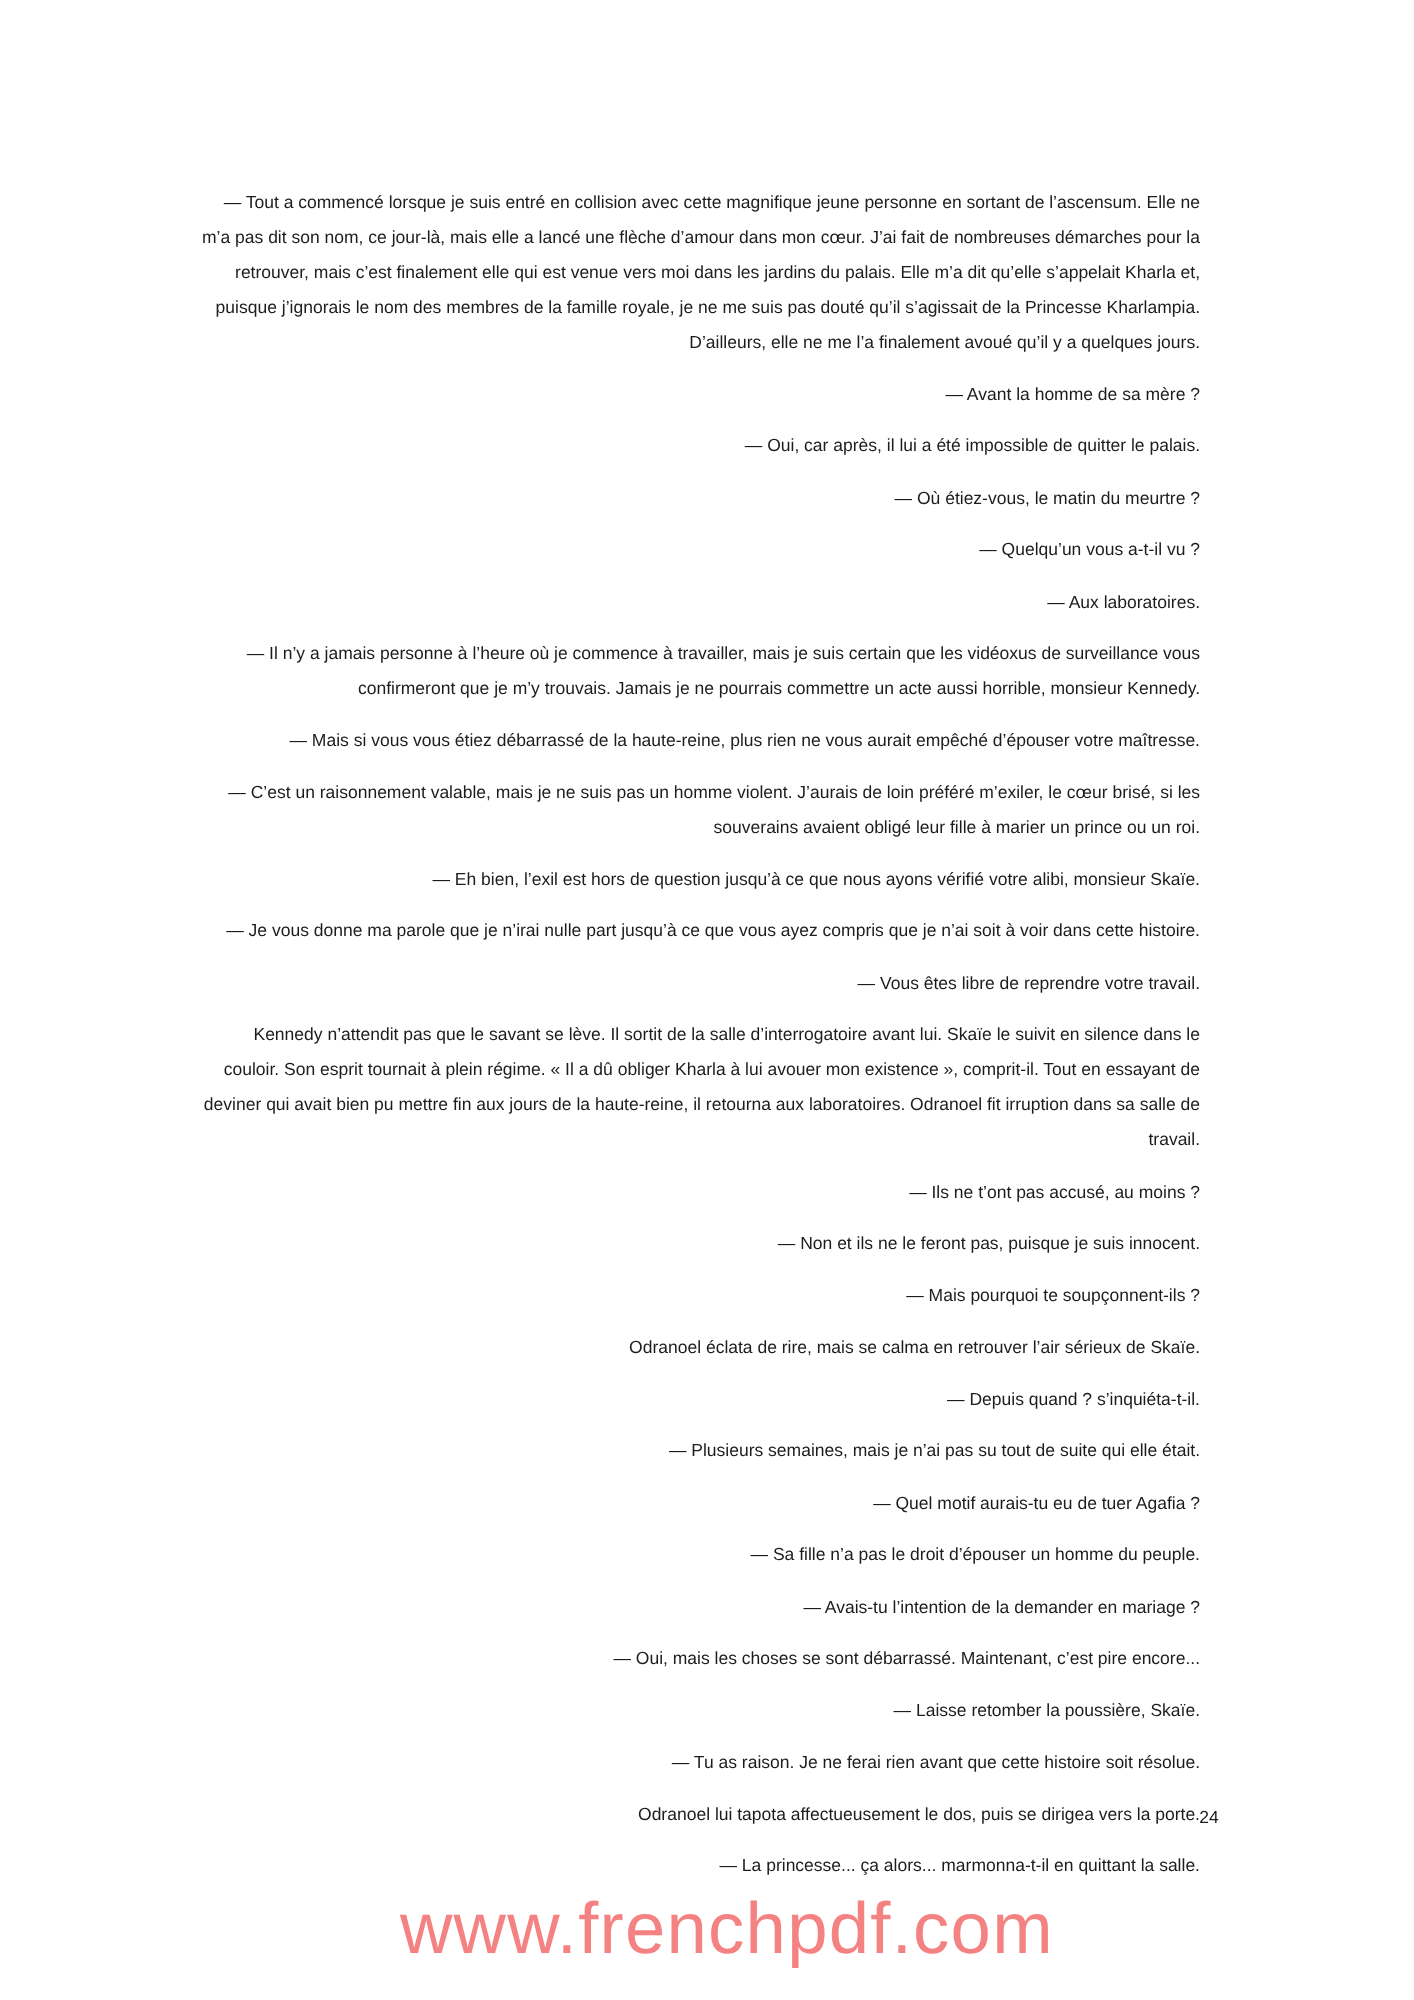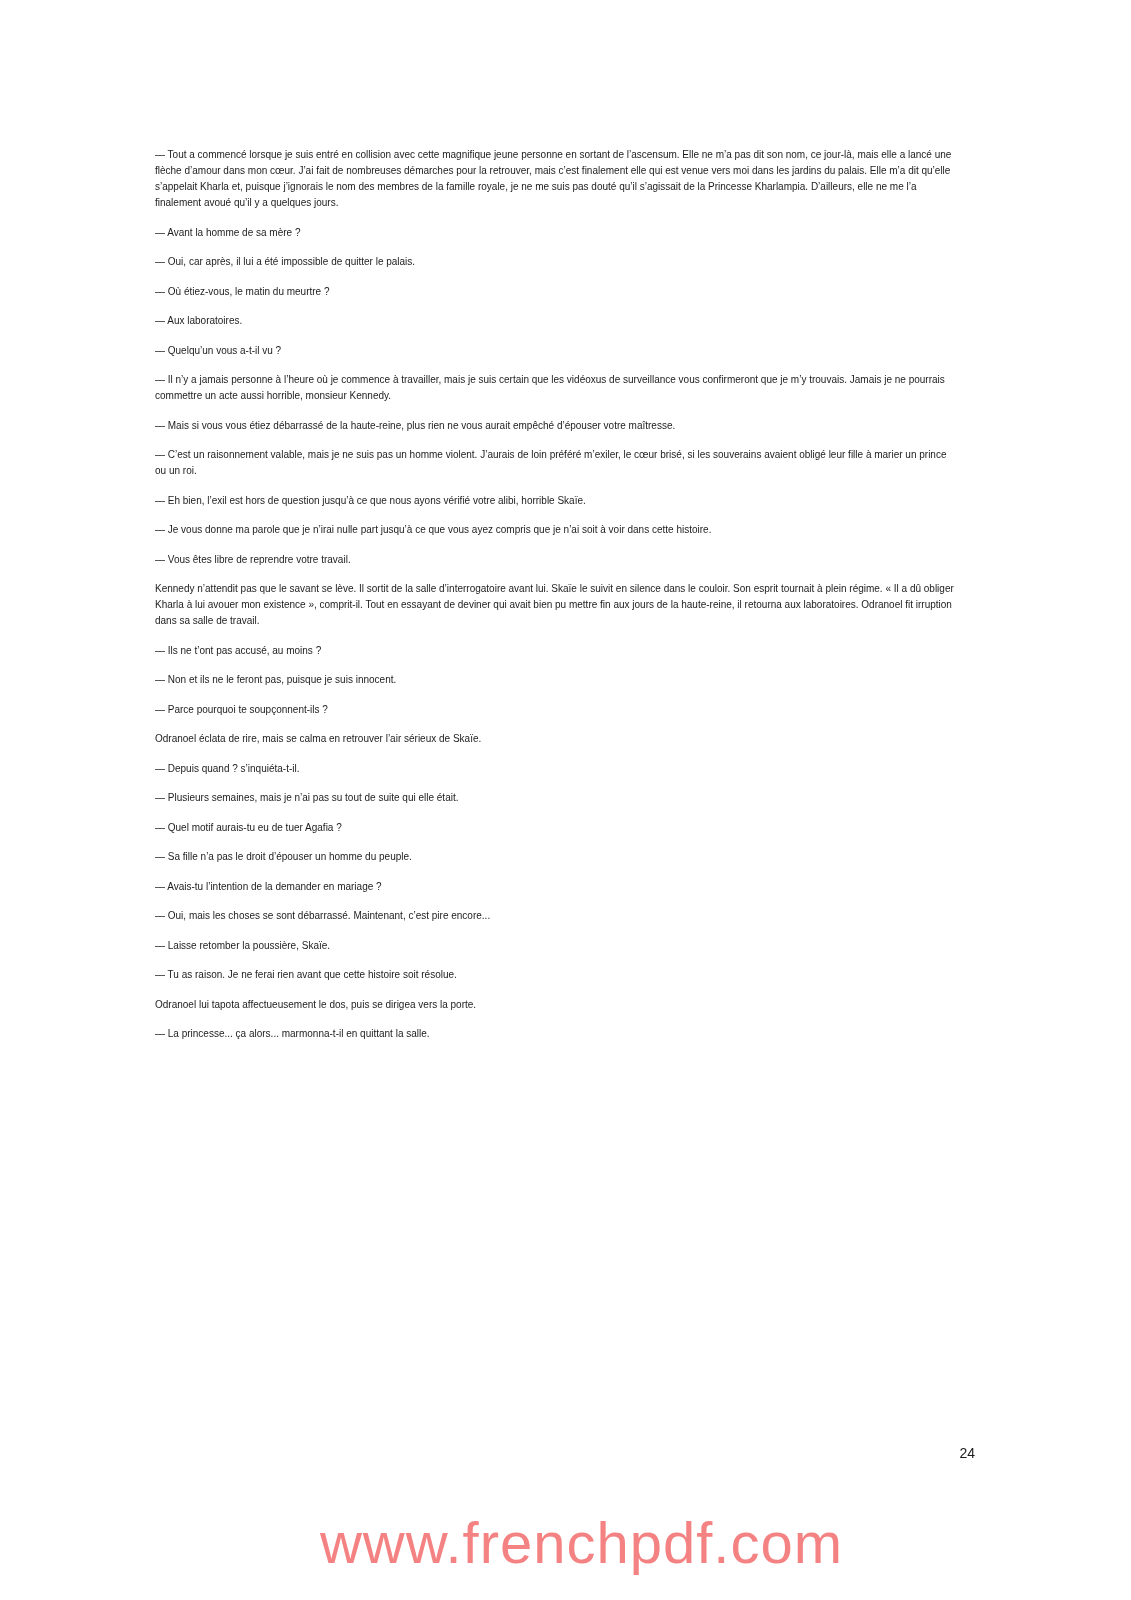--- a/index.html
+++ b/index.html
@@ -18,23 +18,23 @@
     position: absolute;
     inset: 0;
     background: #ffffff;
   }
   .text-block {
     position: absolute;
     left: 155px;
     top: 147px;
     width: 805px;
     color: #1c1c1c;
-    font-size: 10px;
-    line-height: 16px;
-    text-align: left;
+    font-size: 14px;
+    line-height: 28px;
+    text-align: right;
   }
   .text-block p {
     margin: 0 0 13.5px 0;
   }
   .page-number {
     position: absolute;
     top: 1443px;
     right: 156px;
     color: #1c1c1c;
     font-size: 14px;
@@ -56,32 +56,32 @@
 </head>
 <body>
 
 <div class="pdf-page">
 
   <div class="text-block" style="color: rgb(28, 28, 28);">
     <p>— Tout a commencé lorsque je suis entré en collision avec cette magnifique jeune personne en sortant de l’ascensum. Elle ne m’a pas dit son nom, ce jour-là, mais elle a lancé une flèche d’amour dans mon cœur. J’ai fait de nombreuses démarches pour la retrouver, mais c’est finalement elle qui est venue vers moi dans les jardins du palais. Elle m’a dit qu’elle s’appelait Kharla et, puisque j’ignorais le nom des membres de la famille royale, je ne me suis pas douté qu’il s’agissait de la Princesse Kharlampia. D’ailleurs, elle ne me l’a finalement avoué qu’il y a quelques jours.</p>
     <p>— Avant la homme de sa mère ?</p>
     <p>— Oui, car après, il lui a été impossible de quitter le palais.</p>
     <p>— Où étiez-vous, le matin du meurtre ?</p>
+    <p>— Quelqu’un vous a-t-il vu ?</p>
     <p>— Aux laboratoires.</p>
-    <p>— Quelqu’un vous a-t-il vu ?</p>
     <p>— Il n’y a jamais personne à l’heure où je commence à travailler, mais je suis certain que les vidéoxus de surveillance vous confirmeront que je m’y trouvais. Jamais je ne pourrais commettre un acte aussi horrible, monsieur Kennedy.</p>
     <p>— Mais si vous vous étiez débarrassé de la haute-reine, plus rien ne vous aurait empêché d’épouser votre maîtresse.</p>
     <p>— C’est un raisonnement valable, mais je ne suis pas un homme violent. J’aurais de loin préféré m’exiler, le cœur brisé, si les souverains avaient obligé leur fille à marier un prince ou un roi.</p>
-    <p>— Eh bien, l’exil est hors de question jusqu’à ce que nous ayons vérifié votre alibi, horrible Skaïe.</p>
+    <p>— Eh bien, l’exil est hors de question jusqu’à ce que nous ayons vérifié votre alibi, monsieur Skaïe.</p>
     <p>— Je vous donne ma parole que je n’irai nulle part jusqu’à ce que vous ayez compris que je n’ai soit à voir dans cette histoire.</p>
     <p>— Vous êtes libre de reprendre votre travail.</p>
     <p>Kennedy n’attendit pas que le savant se lève. Il sortit de la salle d’interrogatoire avant lui. Skaïe le suivit en silence dans le couloir. Son esprit tournait à plein régime. « Il a dû obliger Kharla à lui avouer mon existence », comprit-il. Tout en essayant de deviner qui avait bien pu mettre fin aux jours de la haute-reine, il retourna aux laboratoires. Odranoel fit irruption dans sa salle de travail.</p>
     <p>— Ils ne t’ont pas accusé, au moins ?</p>
     <p>— Non et ils ne le feront pas, puisque je suis innocent.</p>
-    <p>— Parce pourquoi te soupçonnent-ils ?</p>
+    <p>— Mais pourquoi te soupçonnent-ils ?</p>
     <p>Odranoel éclata de rire, mais se calma en retrouver l’air sérieux de Skaïe.</p>
     <p>— Depuis quand ? s’inquiéta-t-il.</p>
     <p>— Plusieurs semaines, mais je n’ai pas su tout de suite qui elle était.</p>
     <p>— Quel motif aurais-tu eu de tuer Agafia ?</p>
     <p>— Sa fille n’a pas le droit d’épouser un homme du peuple.</p>
     <p>— Avais-tu l’intention de la demander en mariage ?</p>
     <p>— Oui, mais les choses se sont débarrassé. Maintenant, c’est pire encore...</p>
     <p>— Laisse retomber la poussière, Skaïe.</p>
     <p>— Tu as raison. Je ne ferai rien avant que cette histoire soit résolue.</p>
     <p>Odranoel lui tapota affectueusement le dos, puis se dirigea vers la porte.</p>

